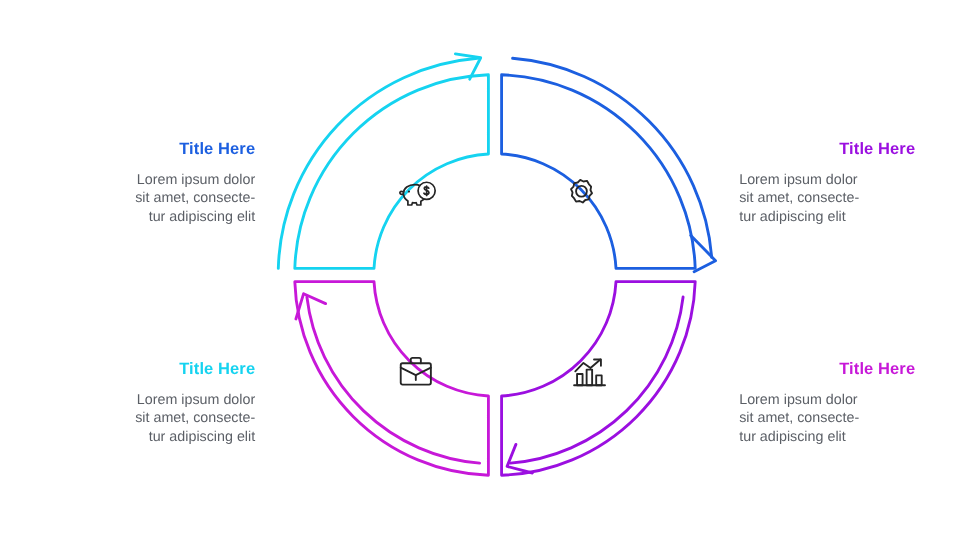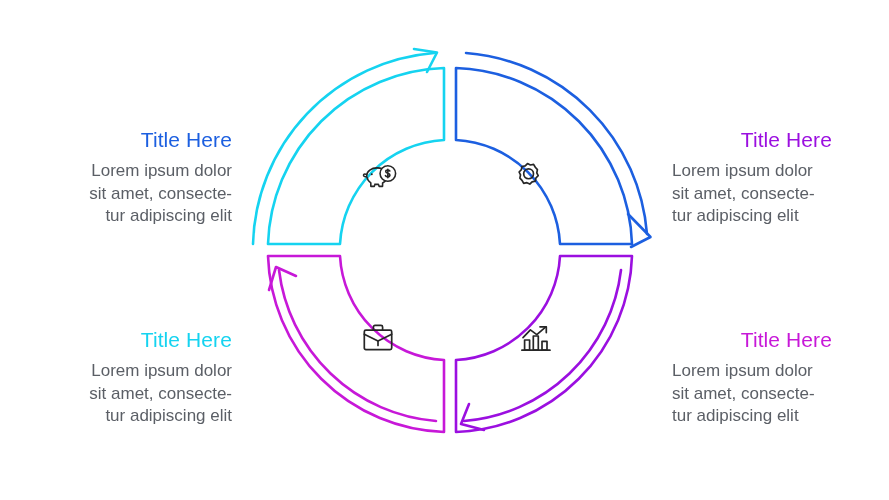--- a/index.html
+++ b/index.html
@@ -32,29 +32,29 @@
     width: 424px;
     height: 424px;
   }
 
   
   .text-block {
     position: absolute;
     width: 160px;
   }
   .text-block .title {
-    font-size: 21px;
-    font-weight: normal;
+    font-size: 15px;
+    font-weight: bold;
     line-height: 1.1;
     margin: 0 0 9px 0;
     letter-spacing: 0.1px;
     text-align: right;
   }
   .text-block .body {
-    font-size: 17px;
+    font-size: 13px;
     line-height: 1.32;
     color: #5b5f66;
     margin: 0;
   }
 
   .tb-right  { text-align: left; }
   .tb-left   { text-align: right; }
 
   #block-0 { left: 72px;  top: 128px; }   
   #block-1 { left: 672px; top: 128px; }   

